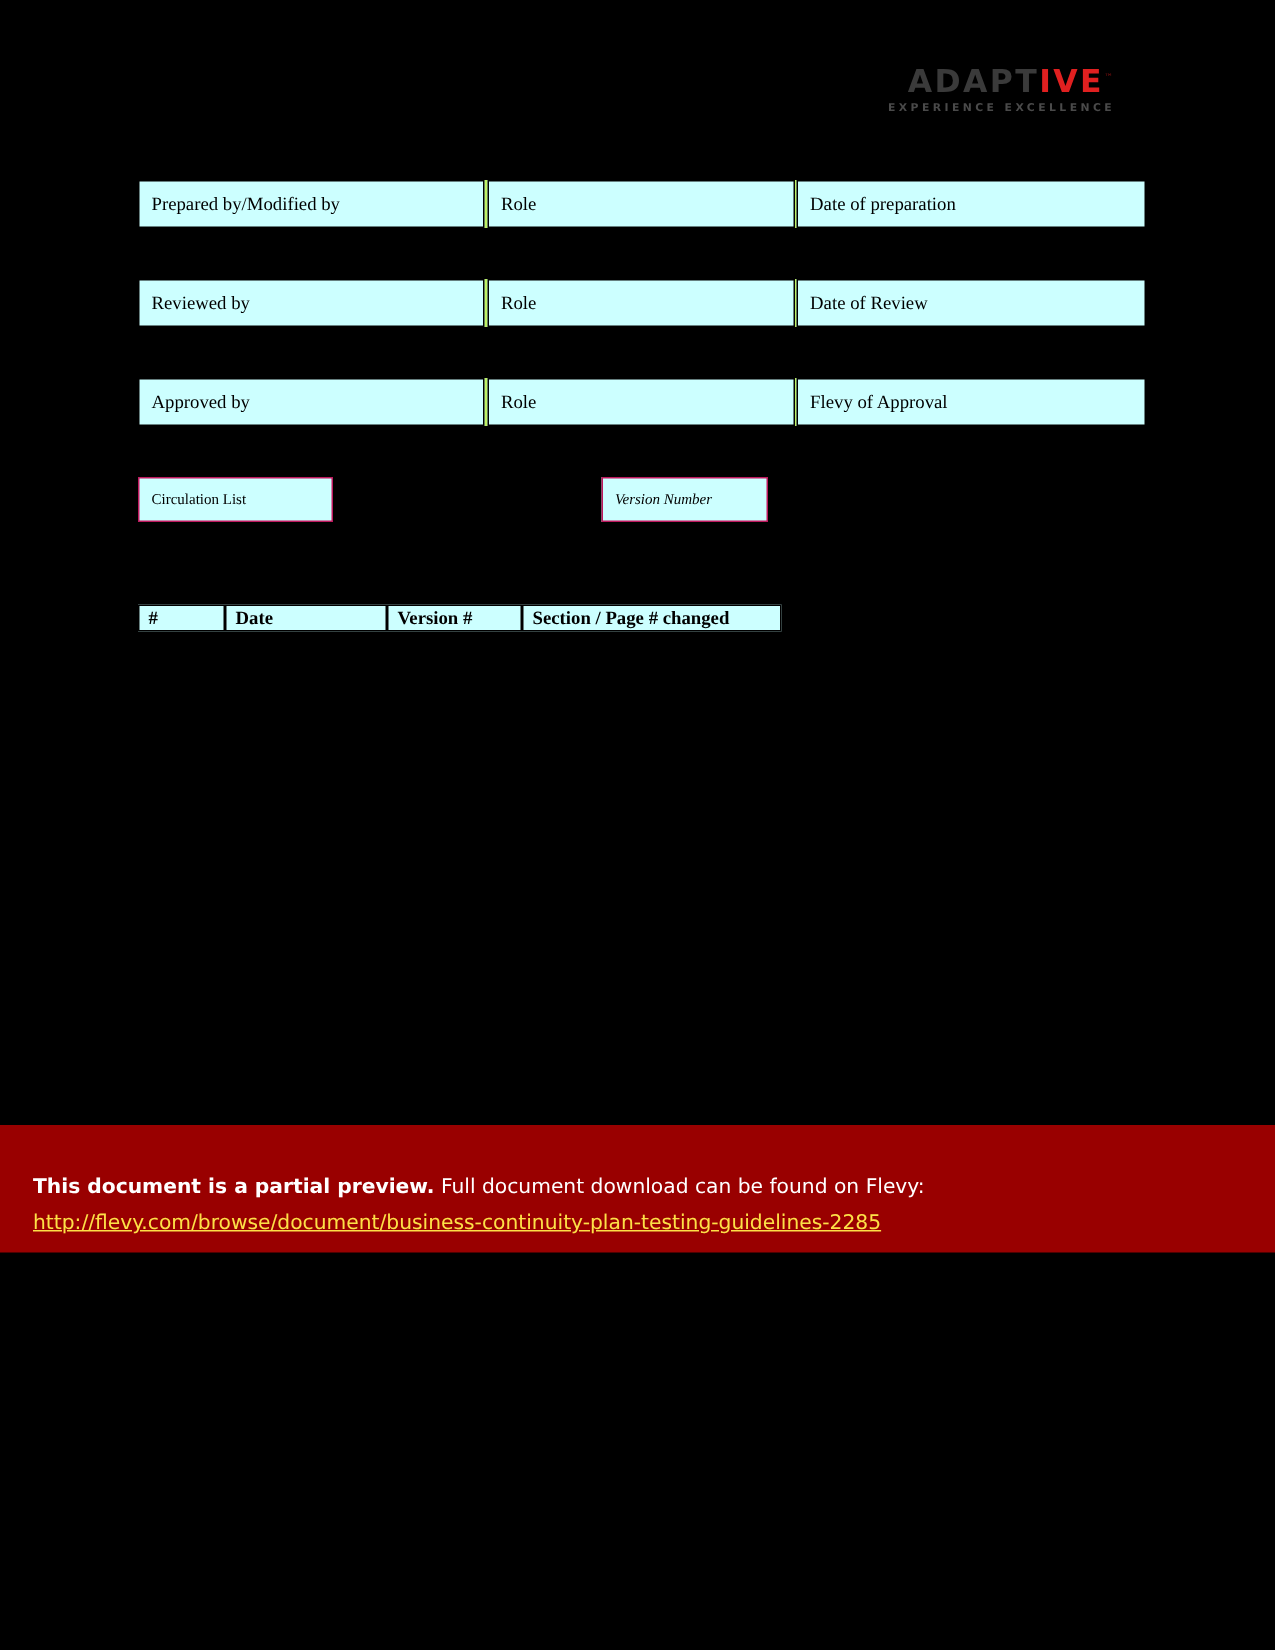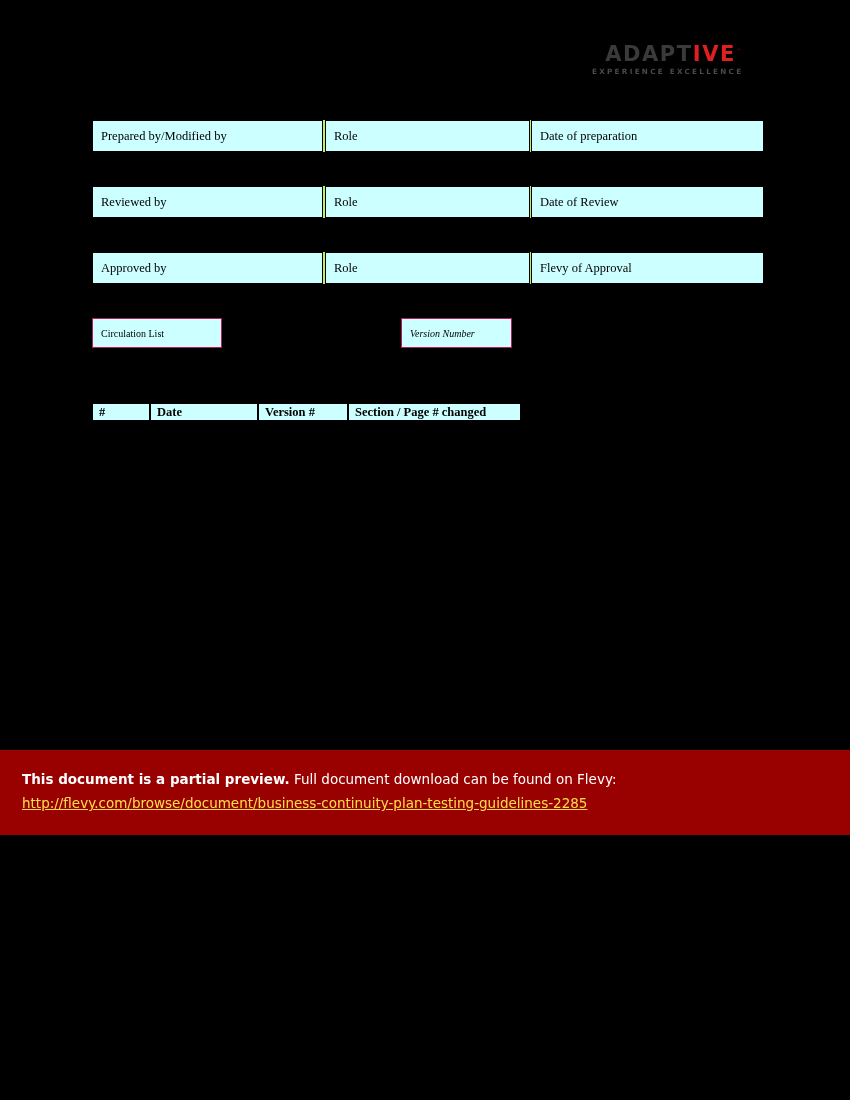--- a/index.html
+++ b/index.html
@@ -153,20 +153,21 @@
     height: 85px;
     background: #990000;
     color: #ffffff;
     font-family: "DejaVu Sans", sans-serif;
     padding: 19px 0 0 22px;
   }
   .banner-line-1 {
     font-size: 13.5px;
     line-height: 20px;
     white-space: nowrap;
+    margin-top: 12px;
   }
   .banner-strong {
     font-weight: 700;
   }
   .banner-rest {
     font-weight: 400;
   }
   .banner-link {
     display: inline-block;
     margin-top: 4px;

